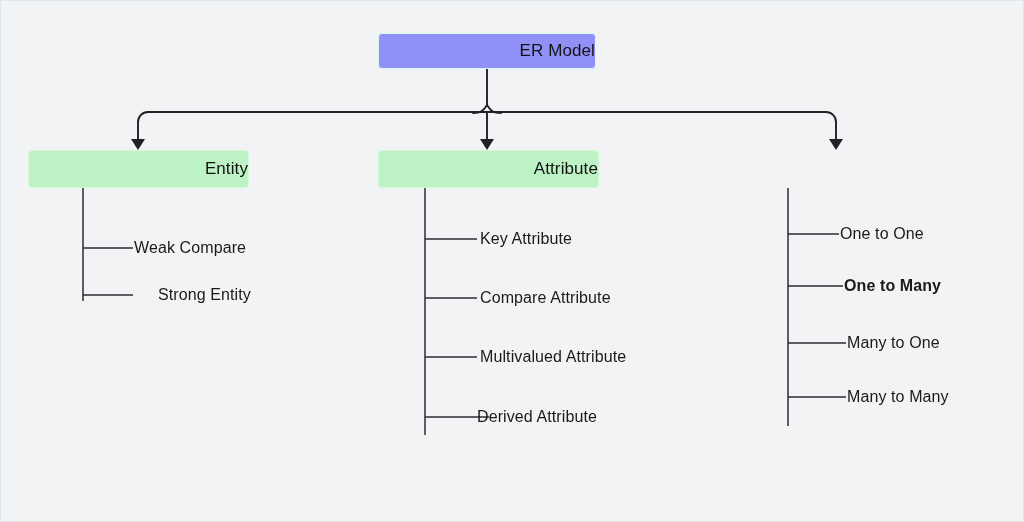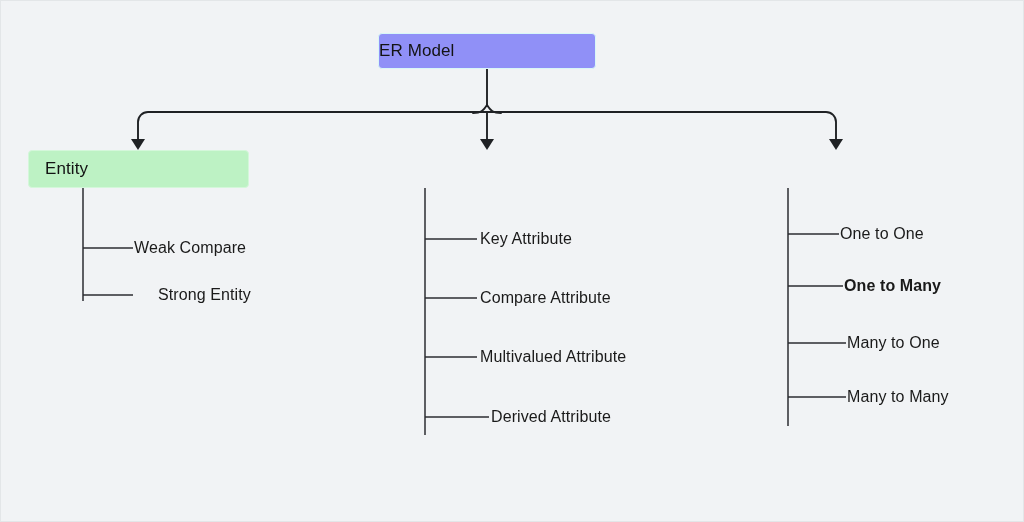--- a/index.html
+++ b/index.html
@@ -23,21 +23,21 @@
     top: 0;
     width: 1024px;
     height: 522px;
     pointer-events: none;
   }
   .node {
     position: absolute;
     box-sizing: border-box;
     display: flex;
     align-items: center;
-    justify-content: flex-start;
+    justify-content: flex-end;
     border-radius: 4px;
     font-size: 17px;
     color: #131313;
     letter-spacing: 0.1px;
     white-space: nowrap;
   }
   .node-root {
     left: 377px;
     top: 32px;
     width: 218px;
@@ -117,27 +117,30 @@
     </g>
   </svg>
 
   <div class="node node-root">
     <span>ER Model</span>
   </div>
 
   <div class="node node-l1 node-entity">
     <span>Entity</span>
   </div>
+  <div class="node node-l1 node-attribute">
+    <span>Attribute</span>
+  </div>
 
   <div class="leaf-label" style="left:133px; top:247px;">Weak Compare</div>
   <div class="leaf-label" style="left:133px; top:294px;margin-left:24px;">Strong Entity</div>
 
   <div class="leaf-label" style="left:479px; top:238px;">Key Attribute</div>
   <div class="leaf-label" style="left:479px; top:297px;">Compare Attribute</div>
   <div class="leaf-label" style="left:479px; top:356px;">Multivalued Attribute</div>
-  <div class="leaf-label" style="left:490px; top:416px;text-align:right;">Derived Attribute</div>
+  <div class="leaf-label" style="left:476px; top:416px;text-align:right;">Derived Attribute</div>
 
   <div class="leaf-label" style="left:839px; top:233px;text-align:center;">One to One</div>
   <div class="leaf-label" style="left:843px; top:285px;font-weight:bold;">One to Many</div>
   <div class="leaf-label" style="left:846px; top:342px;">Many to One</div>
   <div class="leaf-label" style="left:846px; top:396px;">Many to Many</div>
 
 </div>
 
 </body></html>

